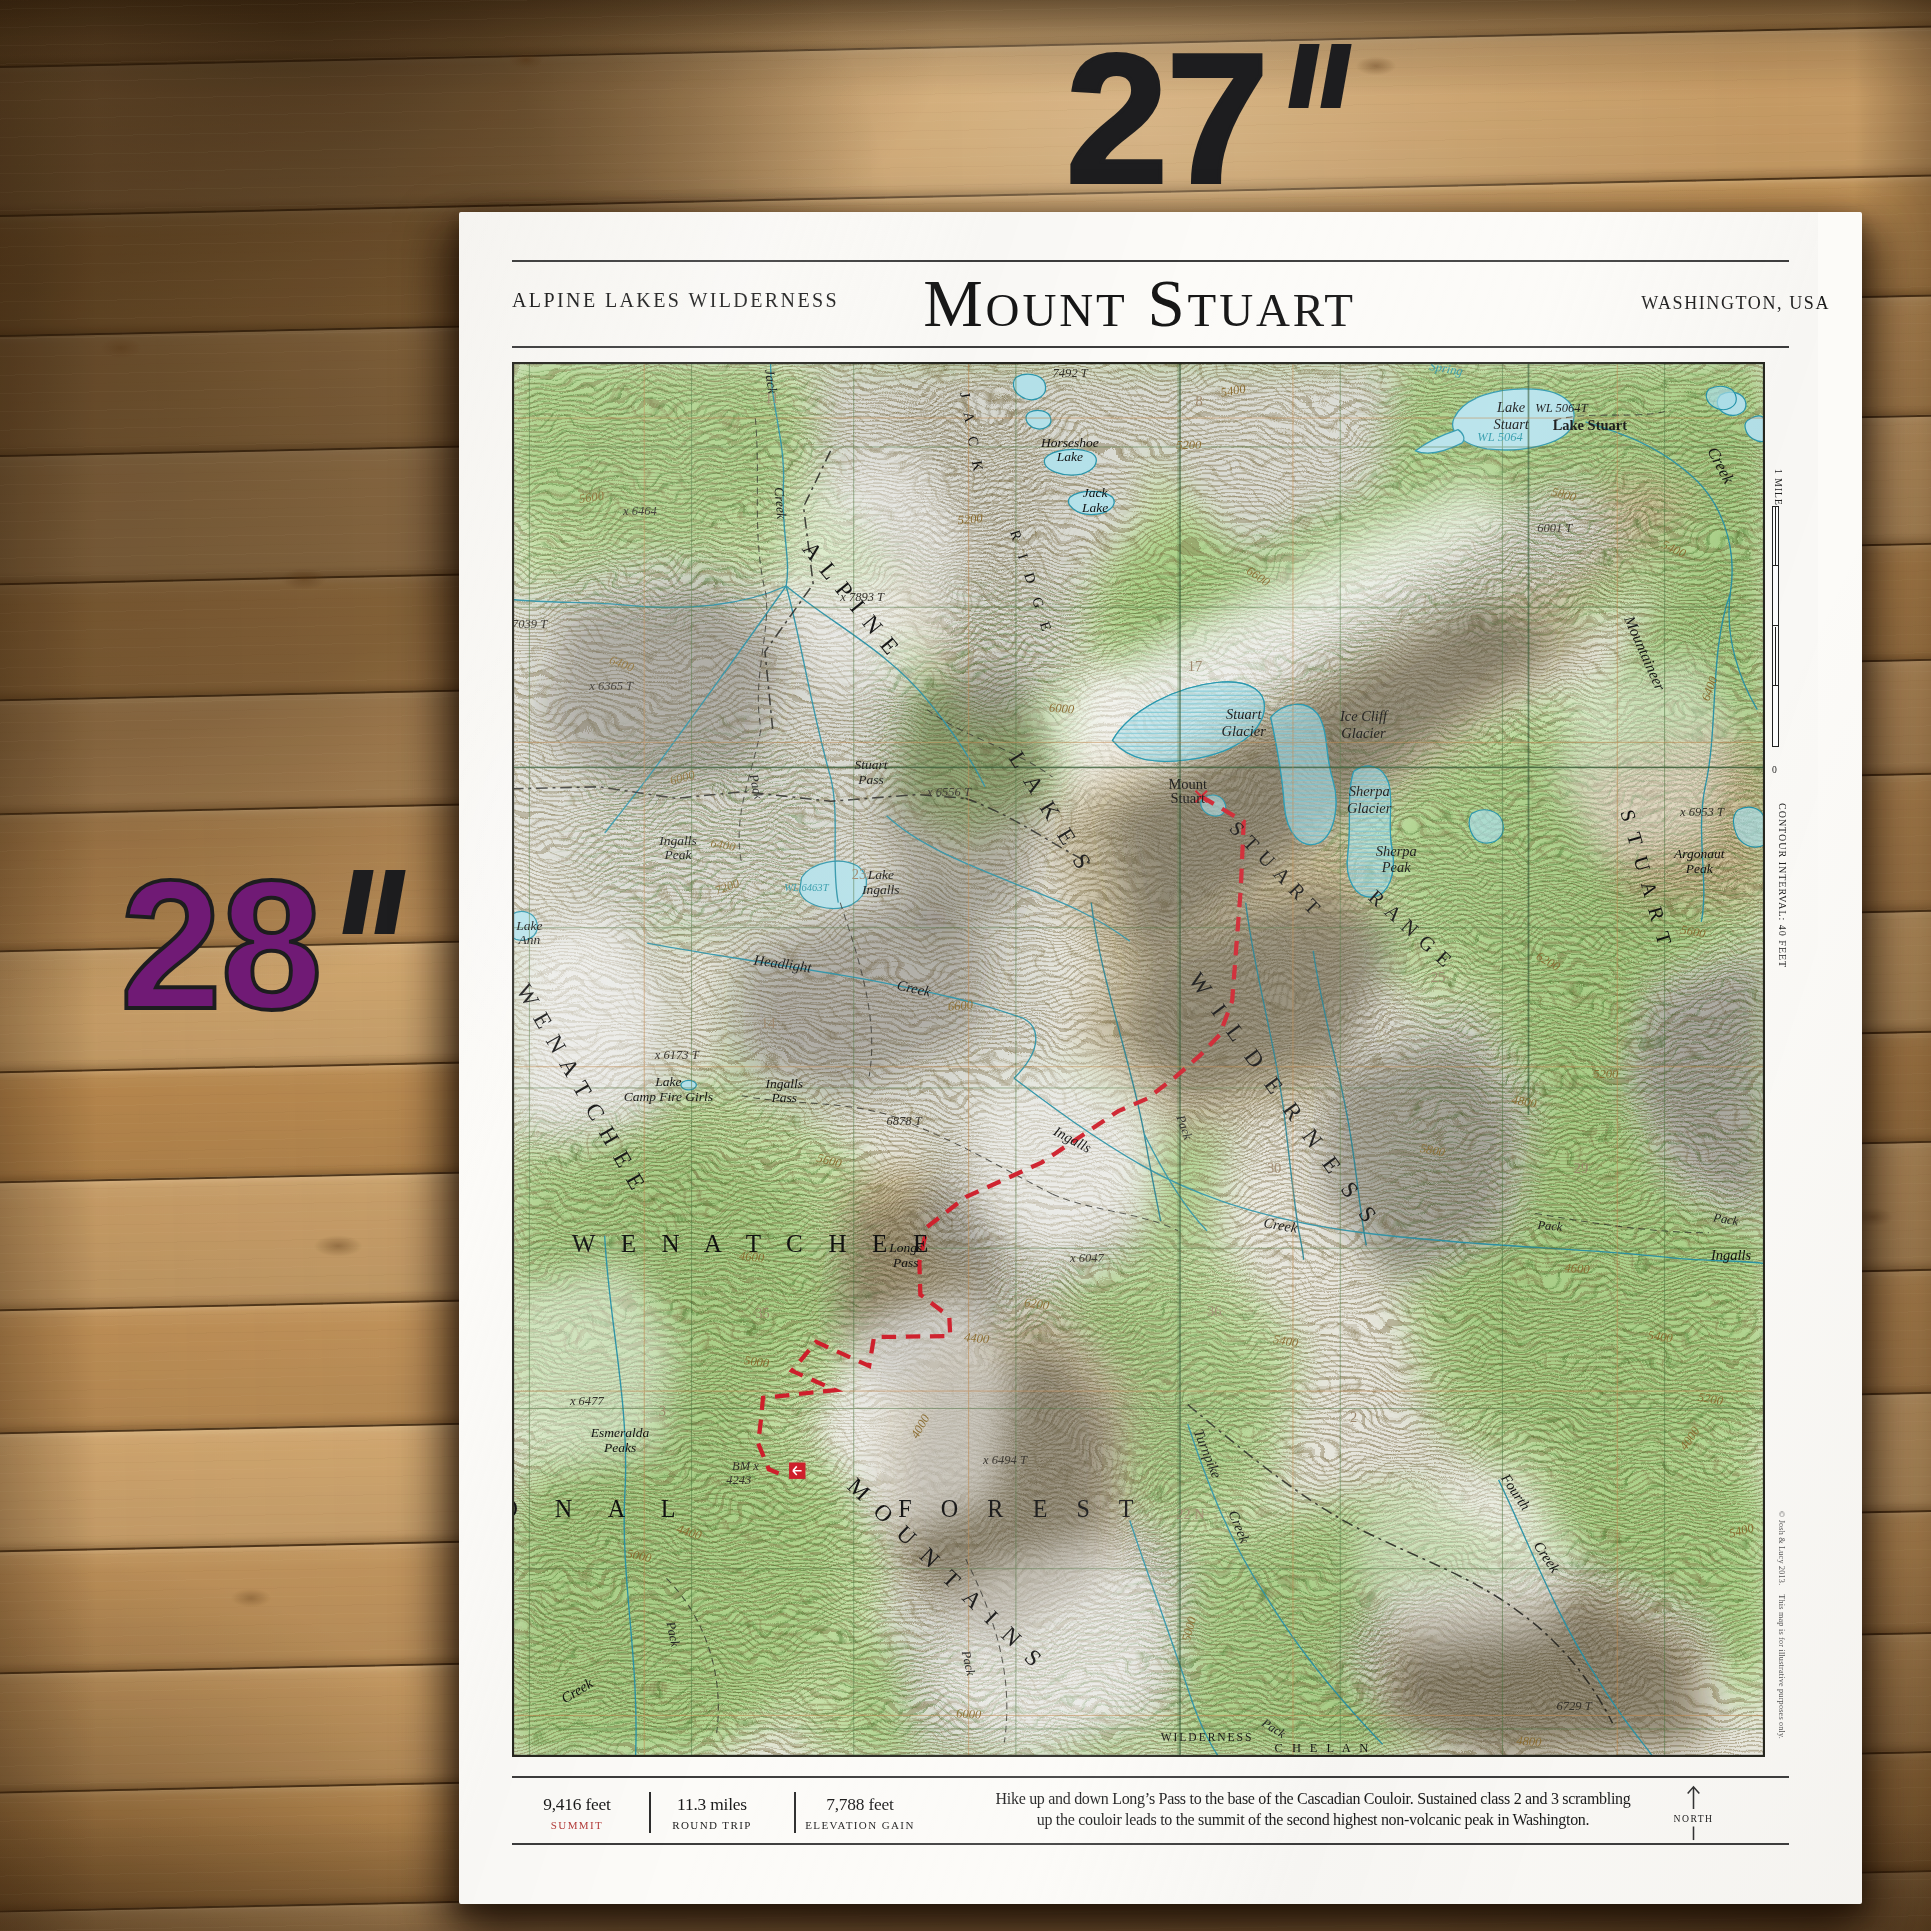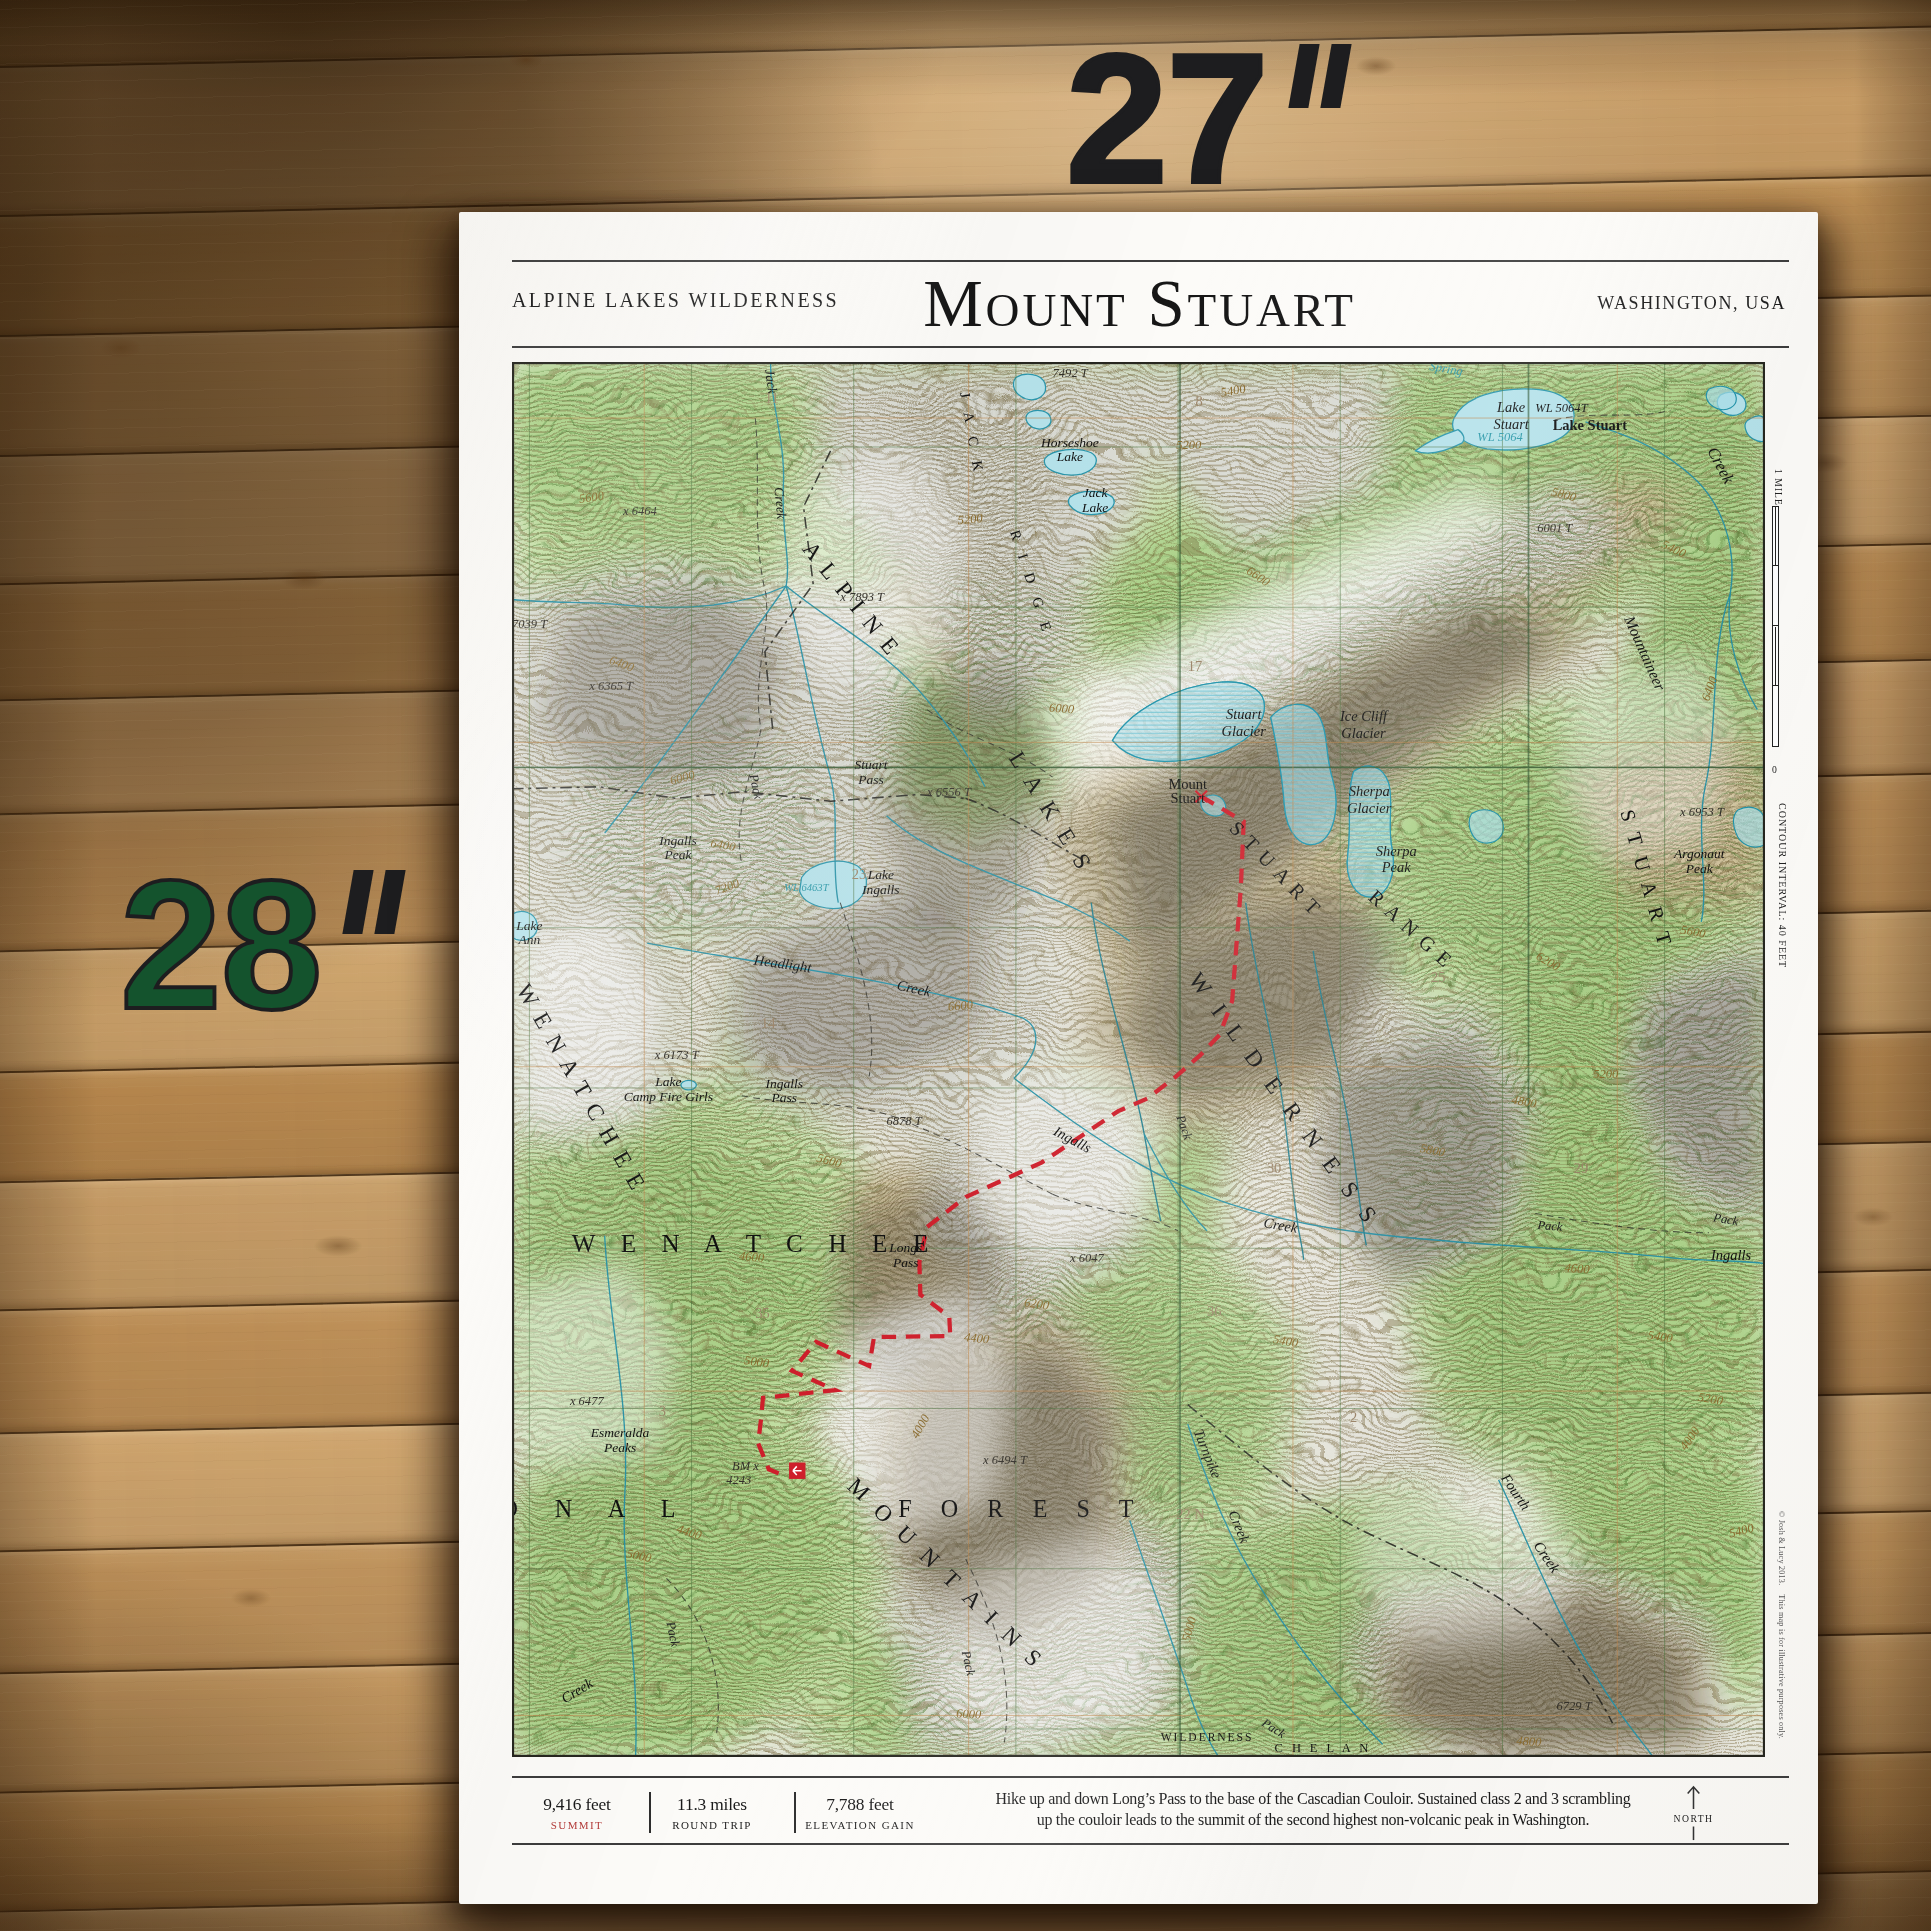--- a/index.html
+++ b/index.html
@@ -59,29 +59,29 @@
 <div class="abs" id="dim22" style="left:1066px;top:27px;">
   <span style="font:bold 183px/183px 'Liberation Sans',sans-serif;letter-spacing:-1px;color:#1d1d1f;-webkit-text-stroke:3.9px #1d1d1f;">27</span>
 </div>
 
 <div class="abs" style="left:1294px;top:44px;width:60px;height:64px;">
   <div class="abs" style="left:0;top:0;width:20px;height:64px;background:#1d1d1f;transform:skewX(-10deg);"></div>
   <div class="abs" style="left:32px;top:0;width:20px;height:64px;background:#1d1d1f;transform:skewX(-10deg);"></div>
 </div>
 
 <div class="abs" id="dim28" style="left:120px;top:853px;">
-  <span style="font:bold 183px/183px 'Liberation Sans',sans-serif;letter-spacing:-1px;color:#14532d;-webkit-text-stroke:3.9px #1d1d1f;">28</span>
+  <span style="font:bold 183px/183px 'Liberation Sans',sans-serif;letter-spacing:-1px;color:#701a75;-webkit-text-stroke:3.9px #1d1d1f;">28</span>
 </div>
 
 <div class="abs" style="left:348px;top:870px;width:60px;height:64px;">
   <div class="abs" style="left:0;top:0;width:20px;height:64px;background:#1d1d1f;transform:skewX(-10deg);"></div>
   <div class="abs" style="left:32px;top:0;width:20px;height:64px;background:#1d1d1f;transform:skewX(-10deg);"></div>
 </div>
 
-<div class="abs" id="poster" style="left:459px;top:212px;width:1359px;height:1692px;background:linear-gradient(115deg, rgba(120,110,95,0.05) 0%, rgba(0,0,0,0) 22%, rgba(0,0,0,0) 70%, rgba(120,110,95,0.06) 100%), #fcfbf8;border-radius:1.9px;box-shadow:0 29px 53px 7.7px rgba(22,10,0,0.62), 0 7.7px 17.4px rgba(22,10,0,0.4), -21px 15.4px 35px rgba(22,10,0,0.32), 21px 15.4px 35px rgba(22,10,0,0.32);">
+<div class="abs" id="poster" style="left:459px;top:212px;width:1359px;height:1692px;background:linear-gradient(115deg, rgba(120,110,95,0.05) 0%, rgba(0,0,0,0) 22%, rgba(0,0,0,0) 70%, rgba(120,110,95,0.06) 100%), #fcfbf8;border-radius:1.9px;box-shadow:0 29px 53px 7.7px rgba(22,10,0,0.62), 0 7.7px 17.4px rgba(22,10,0,0.4), -21px 15.4px 35px rgba(22,10,0,0.32), 21px 15.4px 35px rgba(22,10,0,0.32);padding-left:44px;">
 
   <div class="abs" style="left:53px;top:48px;width:1277px;height:1.9px;background:#3d3d3d;"></div>
 
   <div class="abs" style="left:53px;top:77px;font:20px 'Liberation Serif',serif;letter-spacing:2.4px;color:#1c1c1c;">ALPINE LAKES WILDERNESS</div>
 
   <div class="abs" style="left:0px;top:53px;width:1361px;text-align:center;font:67px 'Liberation Serif',serif;font-variant:small-caps;letter-spacing:2.9px;color:#171717;">Mount Stuart</div>
 
   <div class="abs" style="right:32px;top:81px;font:18px 'Liberation Serif',serif;letter-spacing:1.6px;color:#1c1c1c;">WASHINGTON, USA</div>
 
   <div class="abs" style="left:53px;top:134px;width:1277px;height:1.9px;background:#3d3d3d;"></div>

